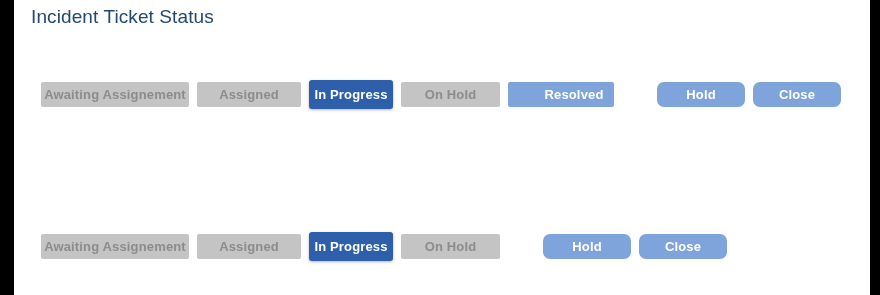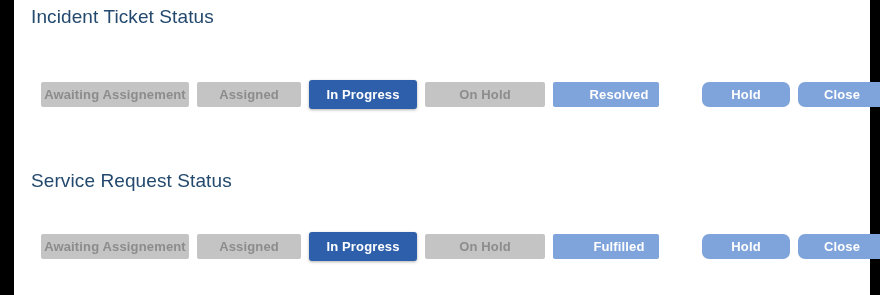--- a/index.html
+++ b/index.html
@@ -107,22 +107,22 @@
   
   .pill.action {
     background: #7fa3db;
     color: #ffffff;
     border-radius: 7px;
   }
 
   
   .w-awaiting  { width: 148px; }
   .w-assigned  { width: 104px; }
-  .w-inprog    { width: 108px; }
-  .w-onhold    { width: 120px; }
+  .w-inprog    { width: 84px; }
+  .w-onhold    { width: 99px; }
   .w-final     { width: 106px; }
   .w-action    { width: 88px; }
 </style>
 </head>
 <body>
 
 <div class="edge-strip left"></div>
 <div class="edge-strip right"></div>
 
 <div class="page">
@@ -139,30 +139,28 @@
       <div class="pill light w-final">Resolved</div>
     </div>
 
     <div class="action-group">
       <div class="pill action w-action">Hold</div>
       <div class="pill action w-action">Close</div>
     </div>
 
   </div>
 
-  <div class="section-title second">Service Request Status</div>
 
   <div class="status-row second">
 
     <div class="stage-group">
       <div class="pill muted w-awaiting">Awaiting Assignement</div>
       <div class="pill muted w-assigned">Assigned</div>
       <div class="pill active w-inprog">In Progress</div>
       <div class="pill muted w-onhold">On Hold</div>
-      <div class="pill light w-final">Fulfilled</div>
     </div>
 
     <div class="action-group">
       <div class="pill action w-action">Hold</div>
       <div class="pill action w-action">Close</div>
     </div>
 
   </div>
 
 </div>

